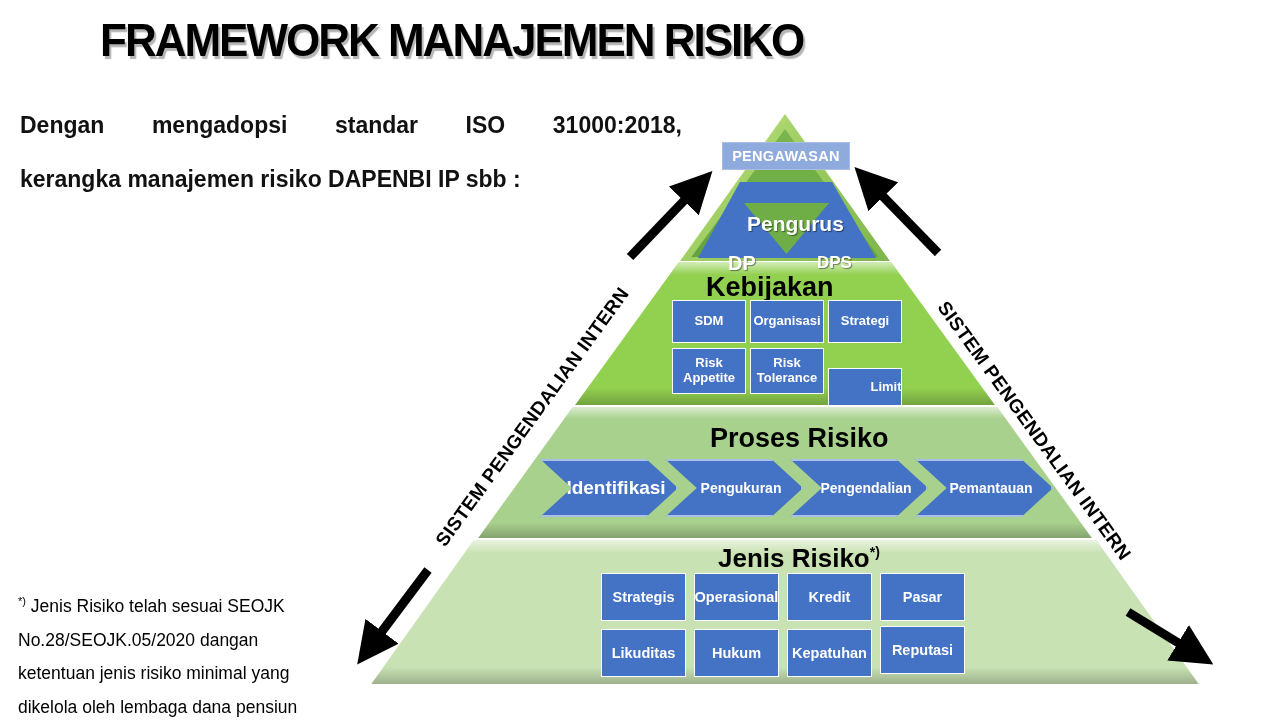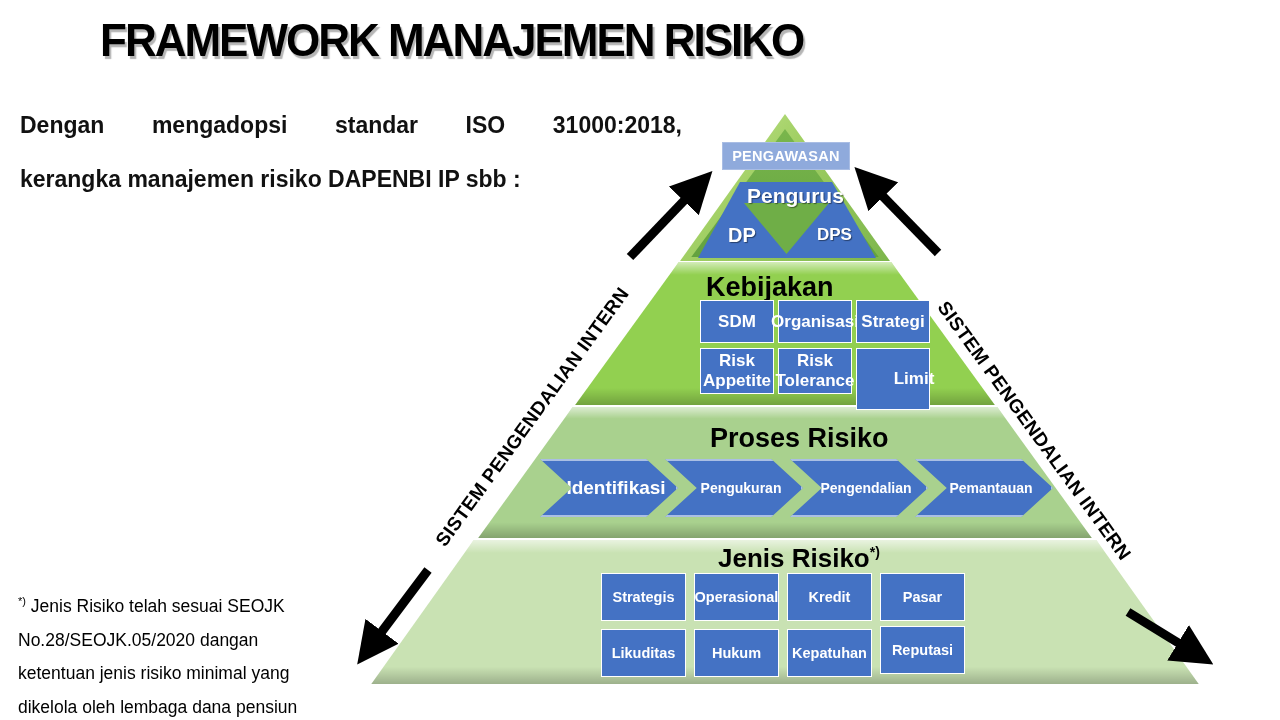--- a/index.html
+++ b/index.html
@@ -52,30 +52,30 @@
   
   .pengawasan { position:absolute; left:722px; top:142px; width:128px; height:28px;
     background:#8faadc; border:1px solid #a9bde4; color:#fff; font-weight:bold;
     font-size:14.5px; display:flex; align-items:center; justify-content:center;
     letter-spacing:.3px; z-index:6; }
   #pengurus-shape { position:absolute; left:698px; top:182px; width:178px; height:76px;
     background:#4472c4; clip-path:polygon(23.6% 0, 75.3% 0, 100% 100%, 0 100%); z-index:4; }
   #pengurus-notch { position:absolute; left:744px; top:203px; width:85px; height:51px;
     background:#6fae47; clip-path:polygon(0 0, 100% 0, 50% 100%); z-index:5; }
   .gov-label { position:absolute; color:#fff; font-weight:bold; z-index:7;
-    text-shadow:1px 1px 1px rgba(0,0,0,.45); white-space:nowrap; }
+    text-shadow:1px 1px 1px rgba(0,0,0,.45); white-space:nowrap;margin-top:28px; }
   #lbl-pengurus { left:747px; top:184px; font-size:21px; }
   #lbl-dp  { left:728px; top:224px; font-size:20px; }
   #lbl-dps { left:817px; top:225px; font-size:17px; }
 
   
   .bluebox { position:absolute; background:#4472c4; border:1.5px solid #fff;
     color:#fff; font-weight:bold; display:flex; align-items:center;
     justify-content:center; text-align:center; line-height:1.15; z-index:3; }
-  .kb { width:74px; height:43px; font-size:17px;margin-left:28px; }
+  .kb { width:74px; height:43px; font-size:13px; }
   .jb { width:85px; height:48px; font-size:14.5px; }
 
   
   .chev { position:absolute; top:459px; width:138px; height:58px; background:#4472c4;
     clip-path:polygon(0 0, 77% 0, 100% 50%, 77% 100%, 0 100%, 23% 50%);
     color:#fff; font-weight:bold; font-size:14px; display:flex; align-items:center;
     justify-content:center; padding-left:14px; z-index:3;
     border:2px solid rgba(255,255,255,.55); }
 
   
@@ -126,21 +126,21 @@
   <div class="gov-label" id="lbl-dp">DP</div>
   <div class="gov-label" id="lbl-dps">DPS</div>
 
   <div class="layer gloss" id="layer-kebijakan"></div>
   <div class="layer-title" id="t-kebijakan">Kebijakan</div>
   <div class="bluebox kb" style="left:672px; top:300px;">SDM</div>
   <div class="bluebox kb" style="left:750px; top:300px;">Organisasi</div>
   <div class="bluebox kb" style="left:828px; top:300px;">Strategi</div>
   <div class="bluebox kb" style="left:672px; top:348px; height:46px;">Risk Appetite</div>
   <div class="bluebox kb" style="left:750px; top:348px; height:46px;">Risk Tolerance</div>
-  <div class="bluebox kb" style="left:828px; top:348px; height:62px;padding-left:42px;">Limit</div>
+  <div class="bluebox kb" style="left:828px; top:368px; height:38px;padding-left:42px;">Limit</div>
 
   <div class="layer gloss" id="layer-proses"></div>
   <div class="layer-title" id="t-proses">Proses Risiko</div>
   <div class="chev" style="left:540px; font-size:19px;">Identifikasi</div>
   <div class="chev" style="left:790px;">Pengendalian</div>
   <div class="chev" style="left:665px;">Pengukuran</div>
   <div class="chev" style="left:915px;">Pemantauan</div>
 
   <div class="layer gloss" id="layer-jenis"></div>
   <div class="layer-title" id="t-jenis">

